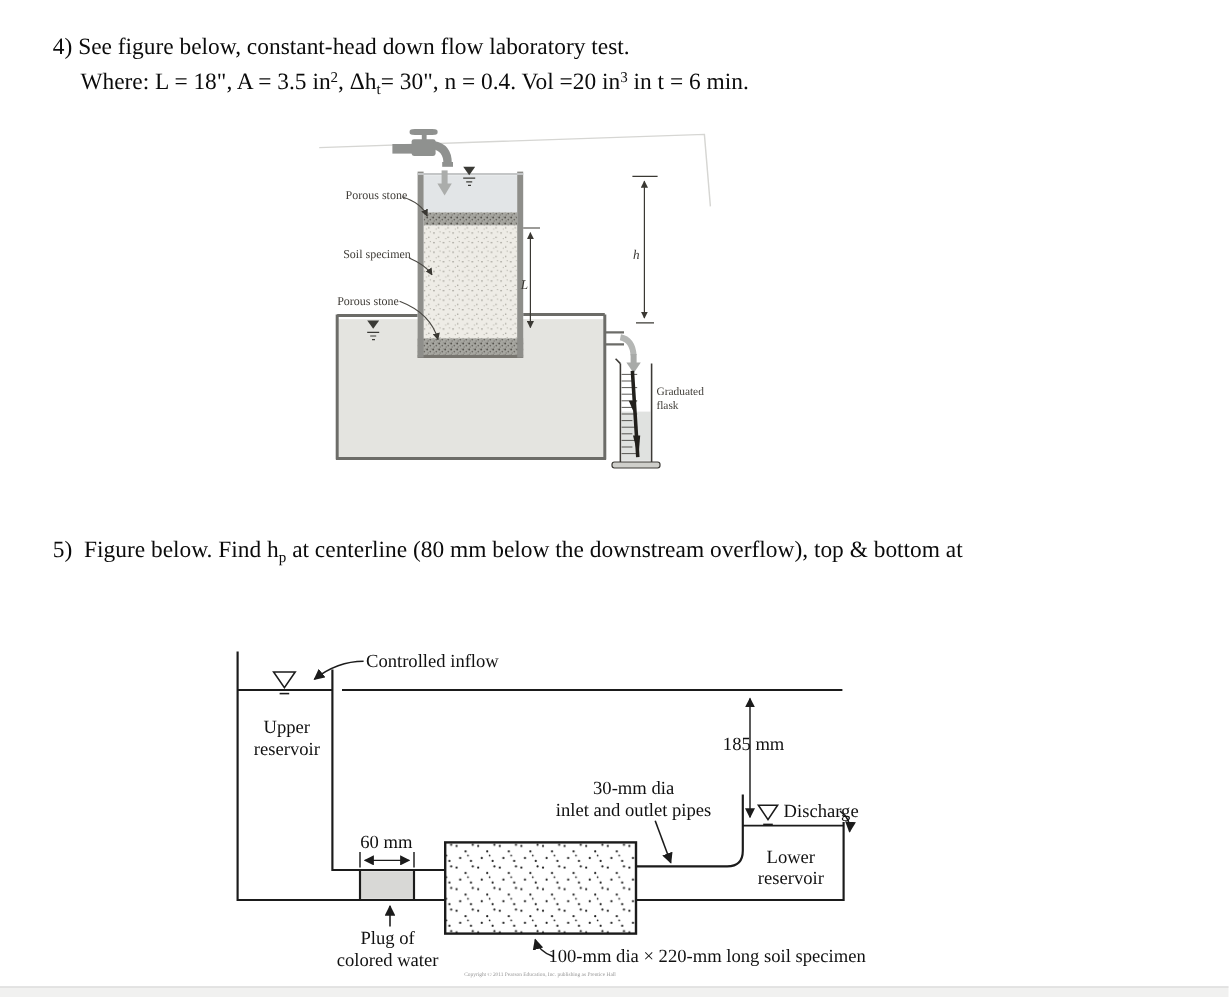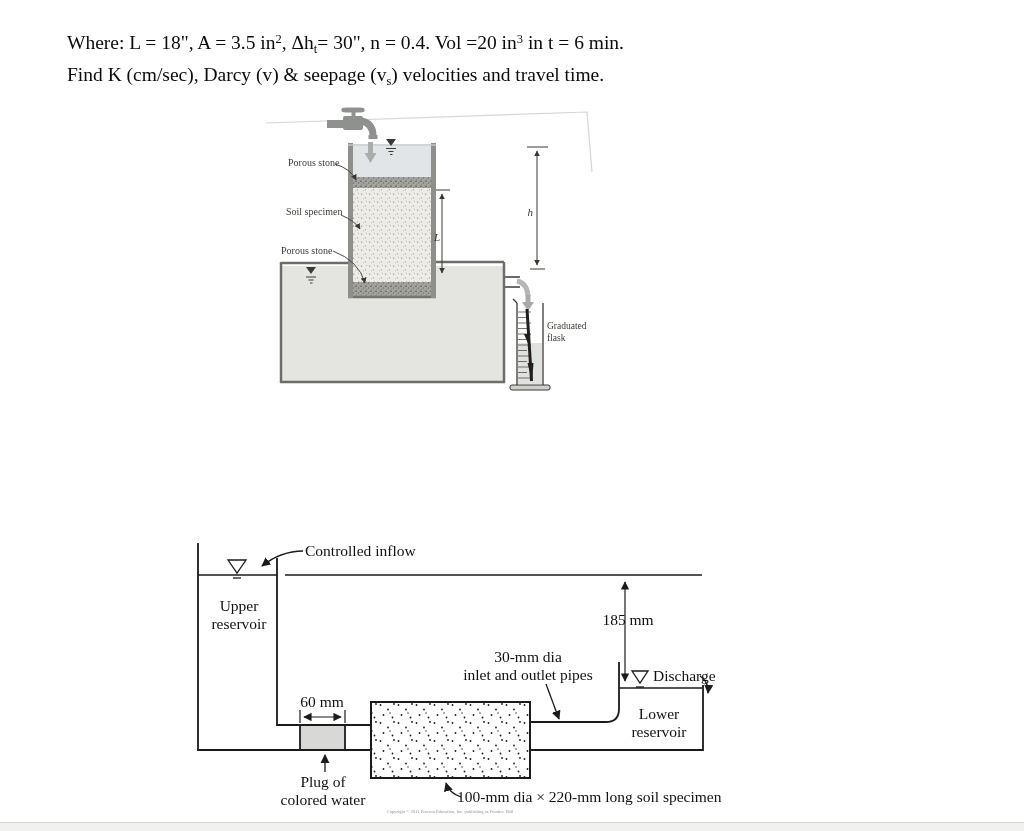--- a/index.html
+++ b/index.html
@@ -24,22 +24,22 @@
     position:absolute; left:0; top:822px; width:1024px; height:9px;
     background:#f1f1f0; border-top:1px solid #d8d8d8; box-sizing:border-box;
   }
 </style>
 </head>
 <body>
 
 <div id="page">
 
   <div class="ptext" style="left:44px; top:27px;">
+    <div class="pline"><span>4) See figure below, constant-head down flow laboratory test.</span></div>
     <div class="pline indent"><span>Where: L = 18", A = 3.5 in</span><sup>2</sup><span>, Δh</span><sub>t</sub><span>= 30", n = 0.4. Vol =20 in</span><sup>3</sup><span> in t = 6 min.</span></div>
-    <div class="pline indent"><span>Find K (cm/sec), Darcy (v) &amp; seepage (v</span><sub>s</sub><span>) velocities and travel time.</span></div>
   </div>
 
   <svg style="left:256px; top:104px;" width="344" height="300" viewBox="256 104 344 300">
     <defs>
       <marker id="a1" viewBox="0 0 10 10" refX="9" refY="5" markerWidth="6" markerHeight="6" orient="auto-start-reverse">
         <path d="M0,0 L10,5 L0,10 z" fill="#3a3833"></path>
       </marker>
       <pattern id="stipD" width="5" height="5" patternUnits="userSpaceOnUse">
         <rect width="5" height="5" fill="#a6a6a0"></rect>
         <circle cx="1" cy="1.2" r="0.8" fill="#55534e"></circle>
@@ -166,20 +166,21 @@
 
     <g stroke="#3a3833" stroke-width="1" fill="none">
       <path d="M 527,147 H 548"></path>
       <path d="M 537,151 V 265" marker-start="url(#a1)" marker-end="url(#a1)"></path>
       <path d="M 530,269 H 545"></path>
     </g>
     <text class="fig1-dim" x="533" y="216" text-anchor="end">h</text>
   </svg>
 
   <div class="ptext" style="left:44px; top:446px;">
+    <div class="pline"><span>5)  Figure below. Find h</span><sub>p</sub><span> at centerline (80 mm below the downstream overflow), top &amp; bottom at</span></div>
   </div>
 
   <svg style="left:185px; top:535px;" width="550" height="285" viewBox="185 535 550 285">
     <defs>
       <marker id="a2" viewBox="0 0 10 10" refX="9" refY="5" markerWidth="7" markerHeight="7" orient="auto-start-reverse">
         <path d="M0,0 L10,5 L0,10 z" fill="#1b1b1b"></path>
       </marker>
       <pattern id="stip2" width="18" height="18" patternUnits="userSpaceOnUse">
         <rect width="18" height="18" fill="#ffffff"></rect>
         <circle cx="2.5" cy="3" r="0.9" fill="#1b1b1b"></circle>

